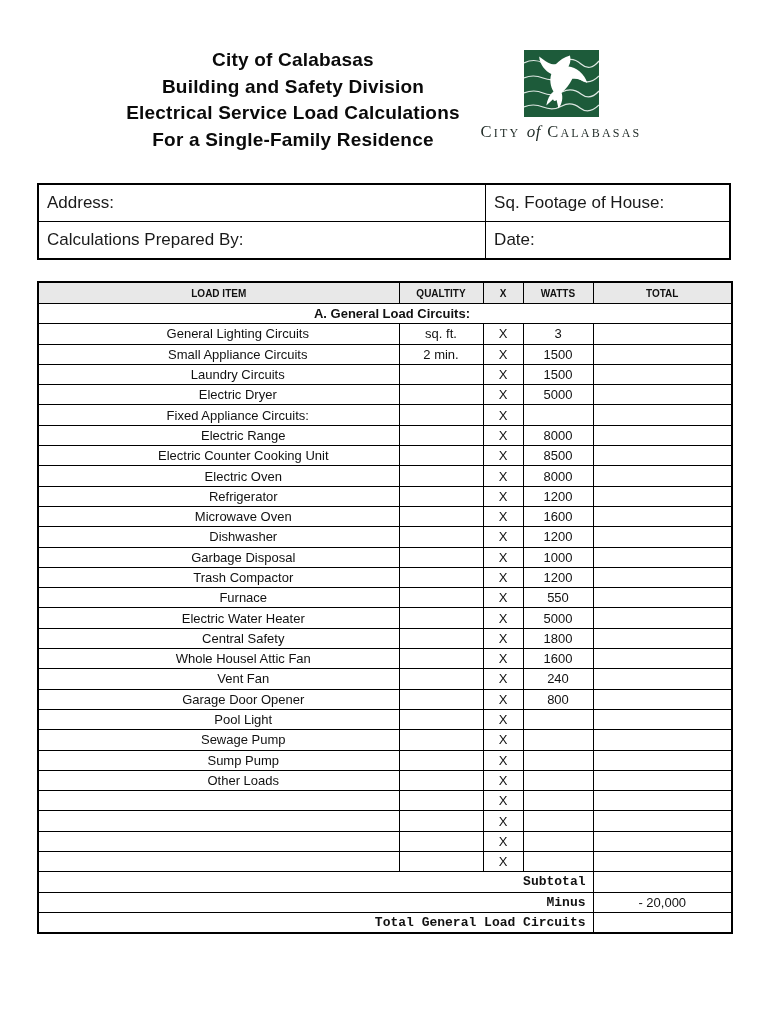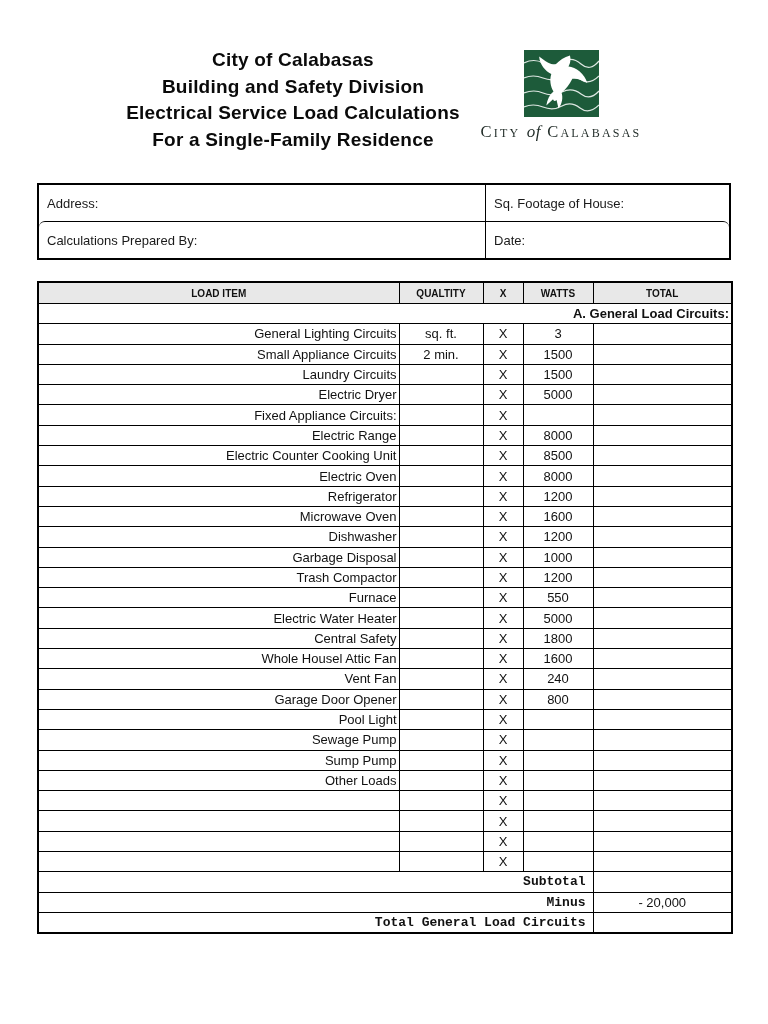--- a/index.html
+++ b/index.html
@@ -37,24 +37,24 @@
   .logo-caption .caps { font-variant: small-caps; }
   .logo-caption .of-word { font-style:italic; letter-spacing:0.5px; font-size:17px; }
 
   
   .info-table {
     position:absolute; top:183px; left:37px; width:694px; height:77px;
     border:2px solid #000; box-sizing:border-box;
     display:flex; flex-direction:column;
   }
   .info-row { flex:1; display:flex; }
-  .info-row + .info-row { border-top:1px solid #000;border-radius:6px; }
+  .info-row + .info-row { border-top:1px solid #000; }
   .info-cell {
     display:flex; align-items:center;
-    font-size:13px; color:#1a1a1a;
+    font-size:17px; color:#1a1a1a;
     padding-left:8px; box-sizing:border-box;
   }
   .info-cell.left  { width:64.8%; border-right:1px solid #000; }
   .info-cell.right { width:35.2%; }
 
   
   .load-table {
     position:absolute; top:281px; left:37px;
     width:694px;
     border-collapse:collapse; table-layout:fixed;
@@ -65,22 +65,22 @@
     font-size:13px; color:#111;
     height:20.3px; padding:0 2px;
     overflow:hidden; white-space:nowrap;
     box-sizing:border-box;
   }
   .load-table thead th {
     background:#e8e8e8;
     font-weight:bold; text-align:center;
     height:21.5px; font-size:10px;
   }
-  td.section-cell { font-weight:bold; text-align:right; padding-left:16px; }
-  td.item-cell    { text-align:right; }
+  td.section-cell { font-weight:bold; text-align:center; padding-left:16px; }
+  td.item-cell    { text-align:center; }
   td.item-cell.ind1 { padding-left:40px; }
   td.item-cell.ind2 { padding-left:51px; }
   td.qty-cell, td.x-cell, td.watts-cell, td.total-cell { text-align:center; }
   td.footer-label-cell { font-weight:bold; text-align:right; padding-right:7px;font-family:Liberation Mono, monospace; }
 </style>
 </head>
 <body>
 
 <div class="doc-header">
   <div class="title-line">City of Calabasas</div>

